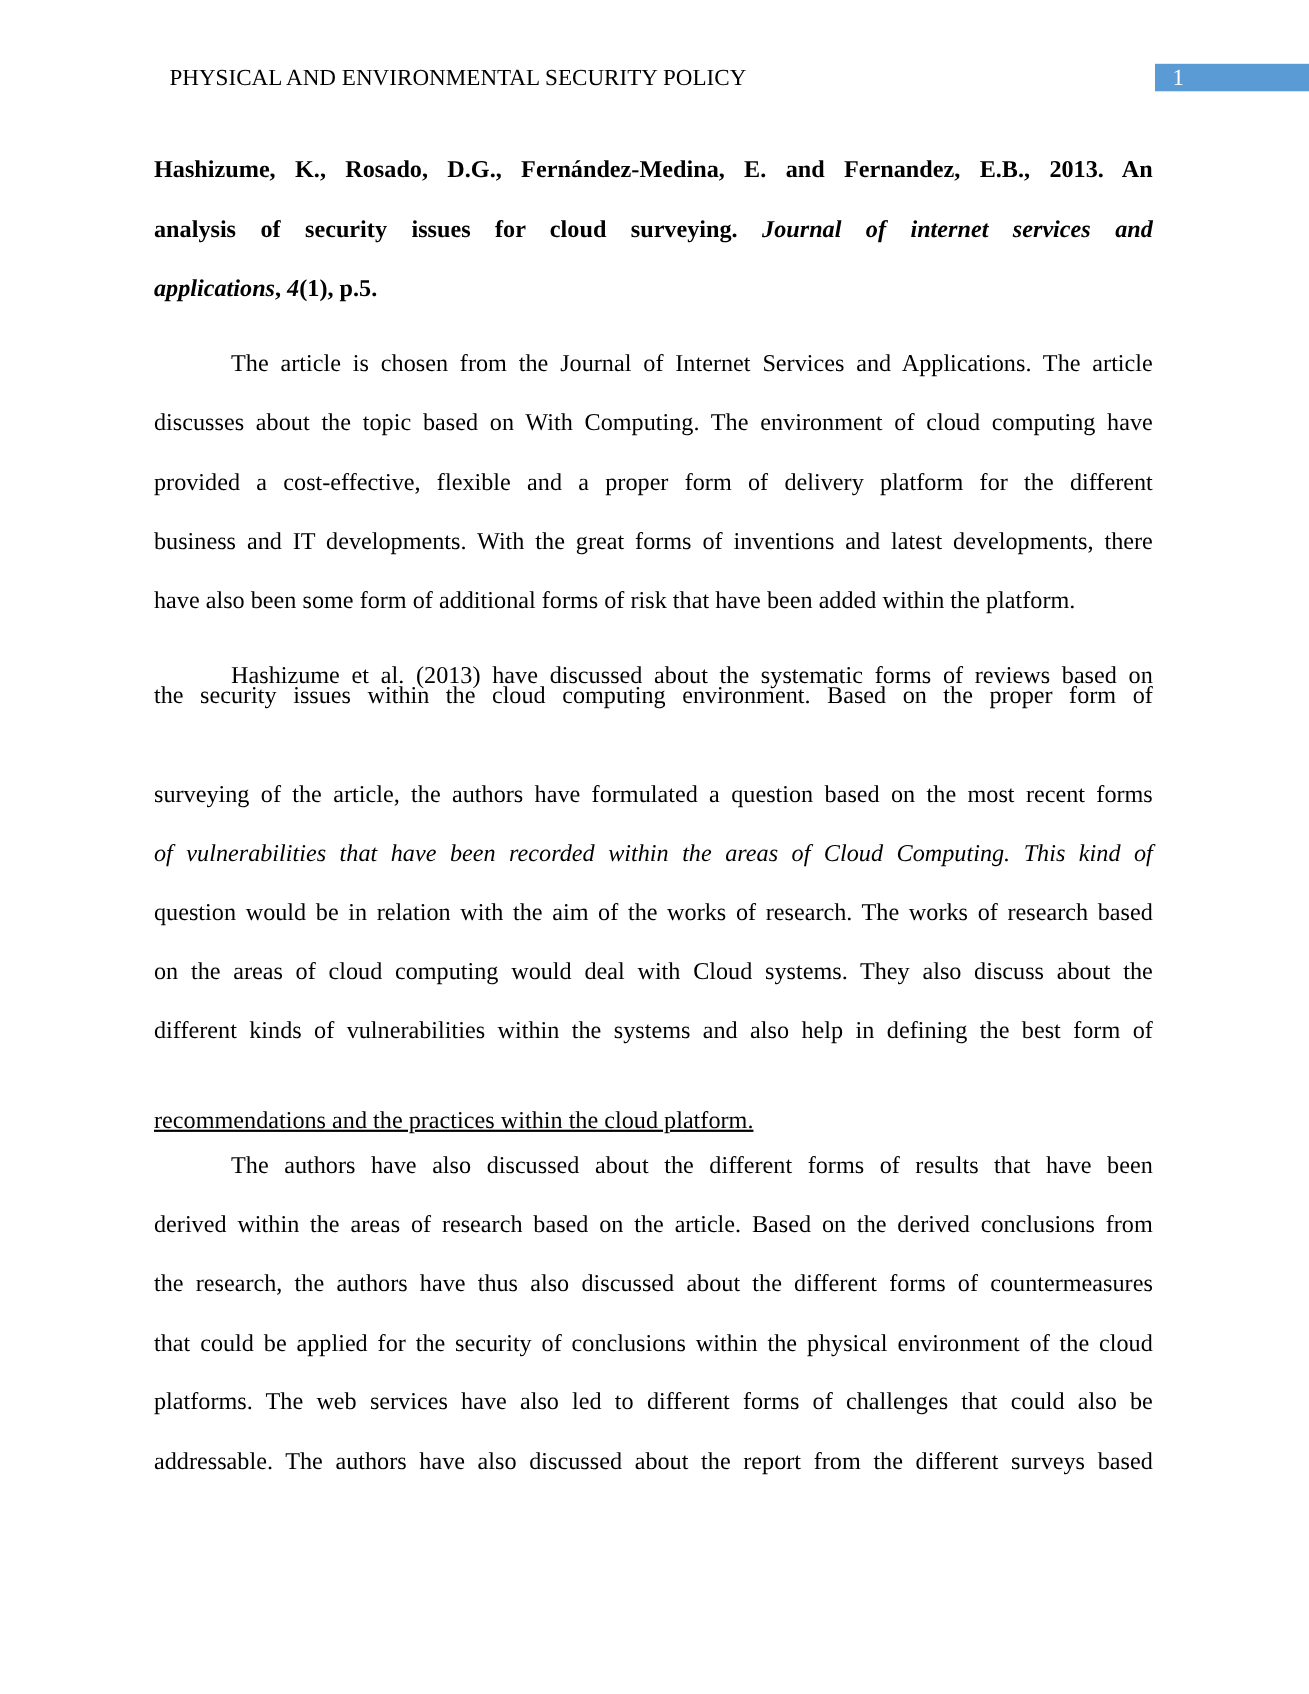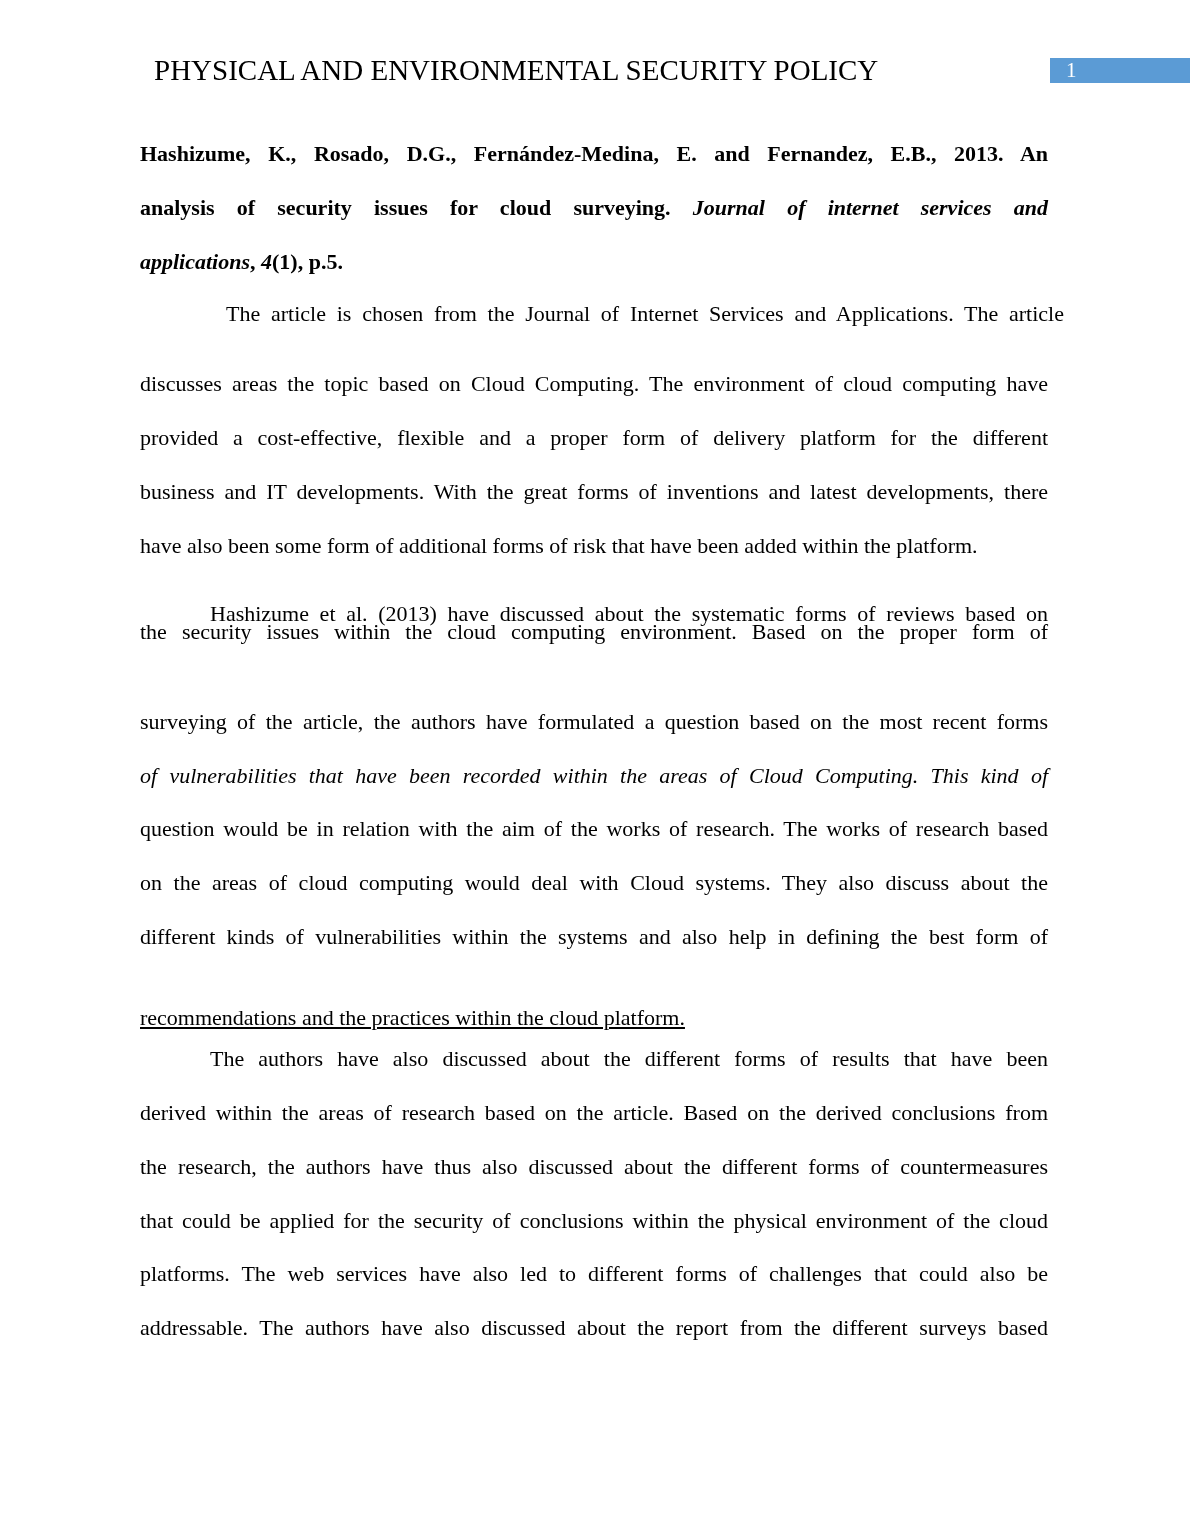--- a/index.html
+++ b/index.html
@@ -12,21 +12,21 @@
       height: 1540px;
       position: relative;
       overflow: hidden;
       font-family: "Liberation Serif", "DejaVu Serif", serif;
       color: #000000;
     }
     .header-title {
       position: absolute;
       left: 154px;
       top: 57px;
-      font-size: 29px;
+      font-size: 21px;
       line-height: 26px;
       letter-spacing: 0px;
       white-space: nowrap;
     }
     .page-number-box {
       position: absolute;
       left: 1050px;
       top: 58px;
       width: 140px;
       height: 25px;
@@ -83,22 +83,22 @@
   <div>
     <div class="line bold" style="top:140px;">Hashizume, K., Rosado, D.G., Fernández-Medina, E. and Fernandez, E.B., 2013. An</div>
     <div class="line bold" style="top:194px;">
       <span>analysis of security issues for cloud surveying.</span>
       <span class="italic">Journal of internet services and</span>
     </div>
     <div class="line bold last" style="top:248px;"><span class="italic">applications</span><span>, </span><span class="italic">4</span><span>(1), p.5.</span></div>
   </div>
 
   <div>
-    <div class="line indent" style="top:300px;margin-left:16px;">The article is chosen from the Journal of Internet Services and Applications. The article</div>
-    <div class="line" style="top:370px;">discusses areas the topic based on Cloud Computing. The environment of cloud computing have</div>
+    <div class="line indent" style="top:316px;">The article is chosen from the Journal of Internet Services and Applications. The article</div>
+    <div class="line" style="top:370px;">discusses about the topic based on With Computing. The environment of cloud computing have</div>
     <div class="line" style="top:424px;">provided a cost-effective, flexible and a proper form of delivery platform for the different</div>
     <div class="line" style="top:478px;">business and IT developments. With the great forms of inventions and latest developments, there</div>
     <div class="line last" style="top:532px;">have also been some form of additional forms of risk that have been added within the platform.</div>
   </div>
 
   <div>
     <div class="line indent" style="top:600px;">Hashizume et al. (2013) have discussed about the systematic forms of reviews based on</div>
     <div class="line" style="top:618px;">the security issues within the cloud computing environment. Based on the proper form of</div>
     <div class="line" style="top:708px;">surveying of the article, the authors have formulated a question based on the most recent forms</div>
     <div class="line" style="top:762px;font-style:italic;">of vulnerabilities that have been recorded within the areas of Cloud Computing. This kind of</div>

